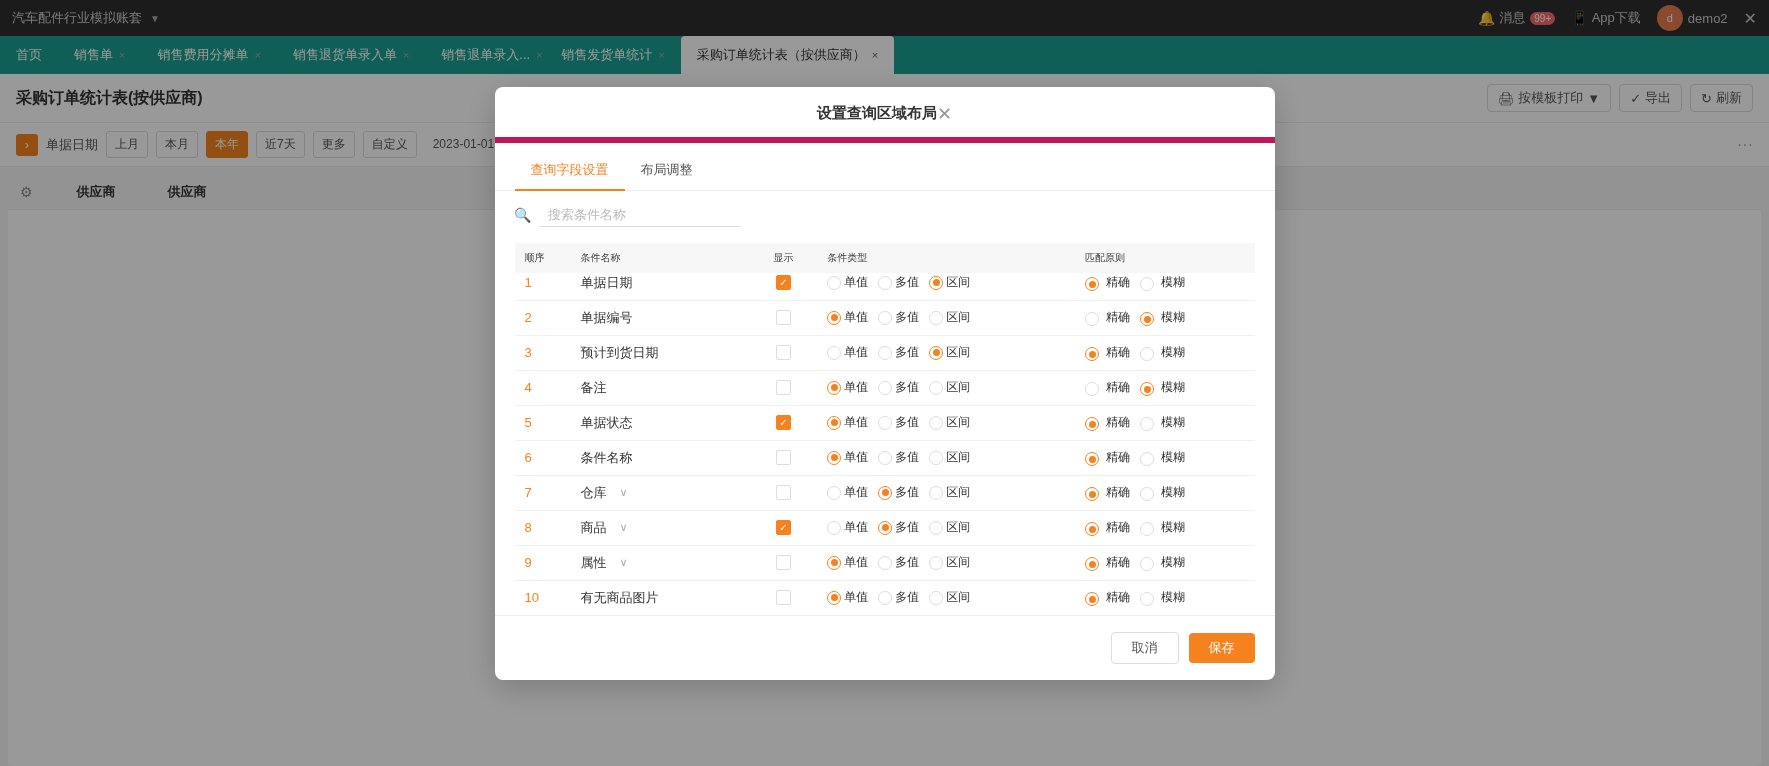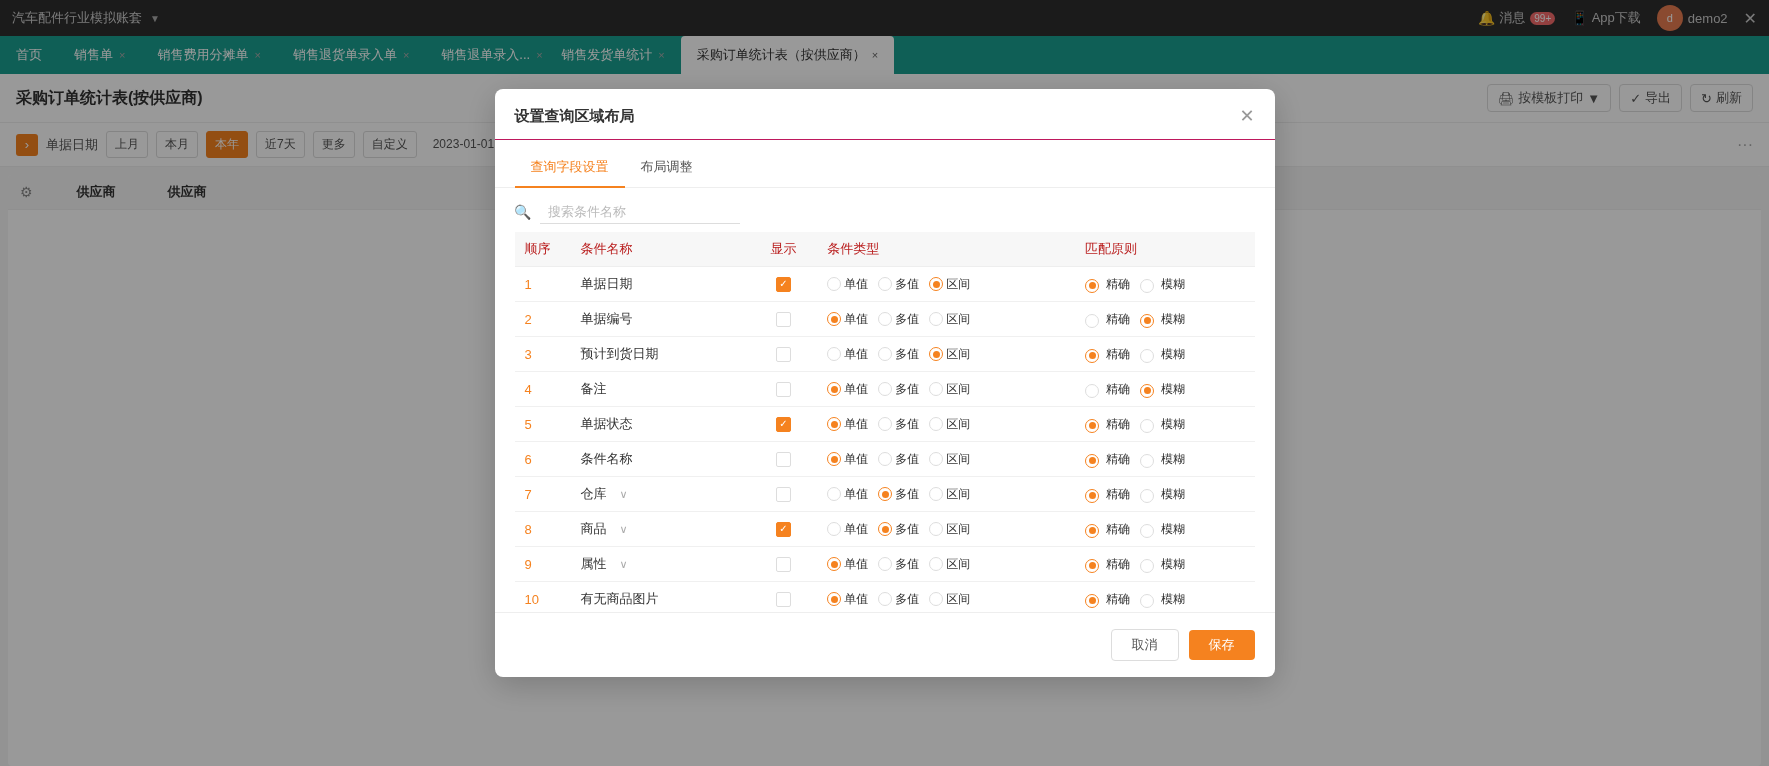--- a/index.html
+++ b/index.html
@@ -125,24 +125,24 @@
       border-radius: 8px;
       width: 780px;
       max-height: 680px;
       box-shadow: 0 8px 32px rgba(0,0,0,0.2);
       display: flex;
       flex-direction: column;
       position: relative;
     }
     .dialog-header {
       padding: 16px 20px 12px;
-      border-bottom: 1px solid #be185d;
-      display: flex;
-      align-items: center;
-      justify-content: space-between;
+      border-bottom: 6px solid #be185d;
+      display: flex;
+      align-items: center;
+      justify-content: center;
     }
     .dialog-title { font-size: 15px; font-weight: bold; color: #333; }
     .dialog-close { background: none; border: none; font-size: 18px; color: #999; cursor: pointer; }
 
     
     .dialog-tabs {
       display: flex;
       padding: 12px 20px 0;
       gap: 0;
       border-bottom: 1px solid #eee;
@@ -188,26 +188,26 @@
       max-height: 380px;
     }
     .dialog-table table {
       width: 100%;
       border-collapse: collapse;
     }
     .dialog-table th {
       background: #f7f7f7;
       padding: 8px 10px;
       text-align: left;
-      color: #b91c1c;
+      color: #404040;
       font-weight: 500;
-      font-size: 13px;
+      font-size: 10px;
       border-bottom: 1px solid #eee;
       position: sticky;
-      top: 0;
+      top: 8px;
       z-index: 1;
     }
     .dialog-table td {
       padding: 8px 10px;
       border-bottom: 1px solid #f0f0f0;
       font-size: 13px;
       color: #333;
       vertical-align: middle;
     }
     .dialog-table tr:last-child td { border-bottom: none; }

